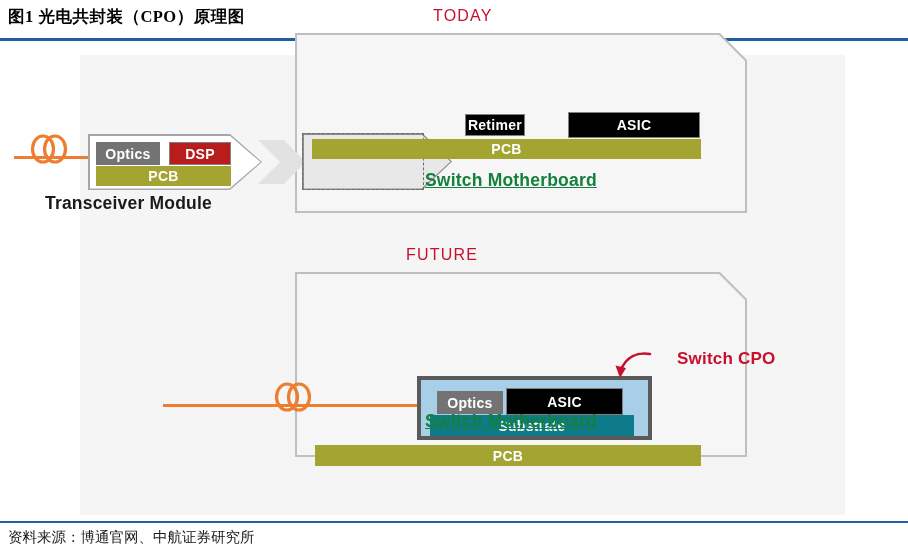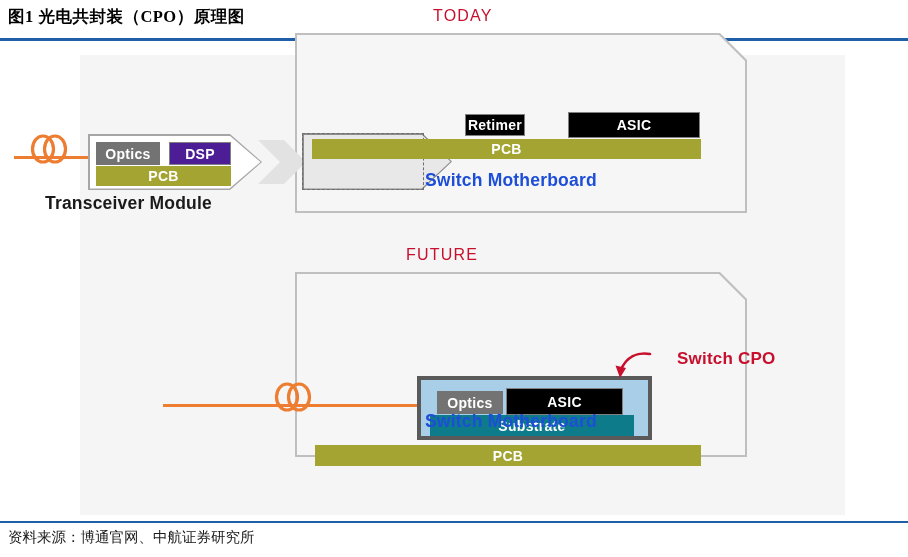--- a/index.html
+++ b/index.html
@@ -92,23 +92,24 @@
     -webkit-clip-path: polygon(0 0, calc(100% - 26px) 0, 100% 26px, 100% 100%, 0 100%);
     clip-path: polygon(0 0, calc(100% - 26px) 0, 100% 26px, 100% 100%, 0 100%);
   }
   #mb-today  { left: 295px; top: 33px;  width: 452px; height: 180px; background: #bfbfbf; }
   #mb-future { left: 295px; top: 272px; width: 452px; height: 185px; background: #bfbfbf; }
 
   .mb-caption {
     position: absolute;
     font-size: 17.5px;
     font-weight: bold;
-    color: #1d4ed8;
+    color: #15803d;
     white-space: nowrap;
     letter-spacing: 0.2px;
+    text-decoration: underline;
   }
   #caption-today  { left: 425px; top: 170px; }
   #caption-future { left: 425px; top: 411px; }
 
   
   .fiber-line {
     position: absolute;
     height: 3px;
     background: #ed7d31;
   }
@@ -159,21 +160,21 @@
     display: flex;
     align-items: center;
     justify-content: center;
     font-size: 14px;
     font-weight: bold;
     letter-spacing: 0.3px;
     box-sizing: border-box;
     white-space: nowrap;
   }
   .chip-optics    { background: #737373; color: #ffffff; }
-  .chip-dsp       { background: #4c1d95; color: #ffffff; border: 1.5px solid #808080; }
+  .chip-dsp       { background: #b91c1c; color: #ffffff; border: 1.5px solid #808080; }
   .chip-asic      { background: #000000; color: #ffffff; border: 1.5px solid #808080; }
   .chip-retimer   { background: #000000; color: #ffffff; border: 1.5px solid #808080; }
   .chip-pcb       { background: #a3a432; color: #ffffff; }
   .chip-substrate { background: #0d7b8a; color: #ffffff; text-align: right; }
 
   
   #tm-optics { left: 96px;  top: 142px; width: 64px; height: 23px; }
   #tm-dsp    { left: 169px; top: 142px; width: 62px; height: 23px; }
   #tm-pcb    { left: 96px;  top: 166px; width: 135px; height: 20px; }
 

